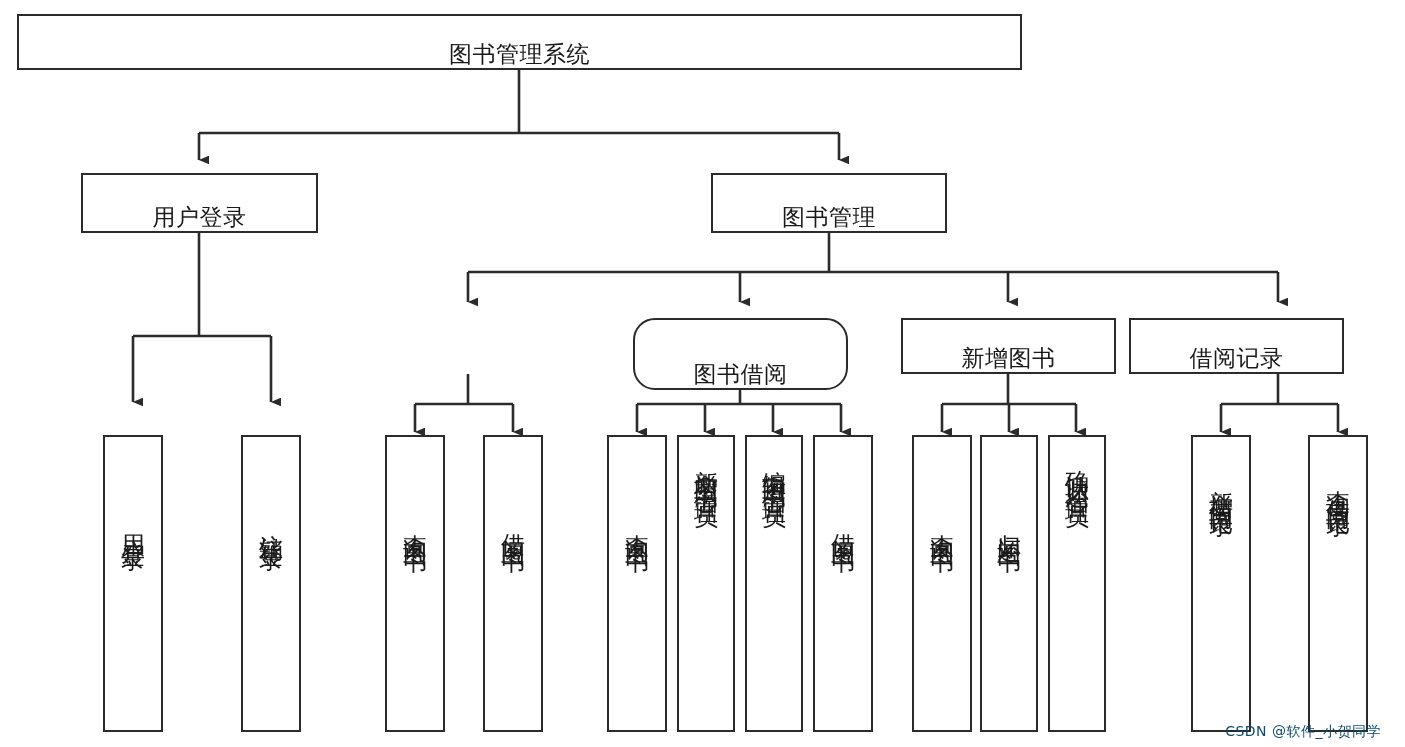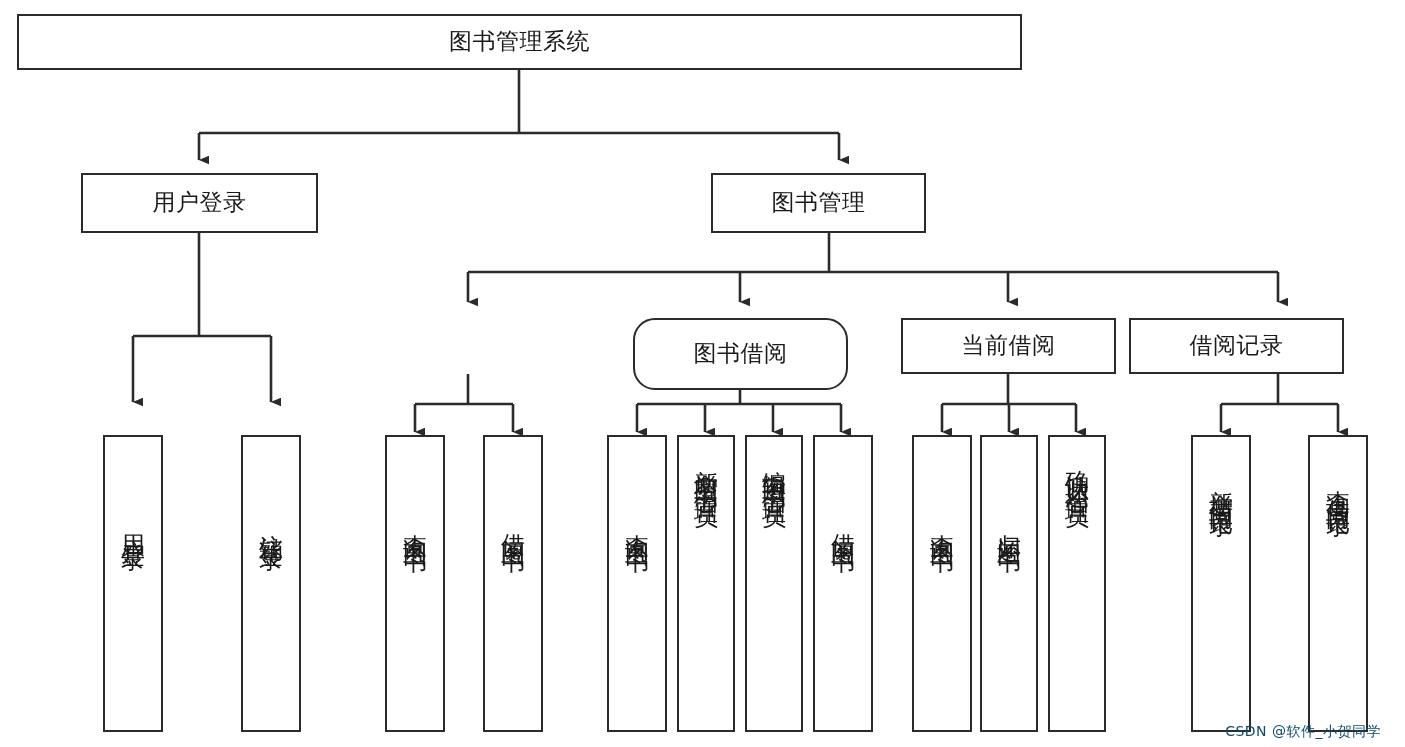--- a/index.html
+++ b/index.html
@@ -25,21 +25,21 @@
     width: 1405px;
     height: 747px;
     pointer-events: none;
   }
   .node {
     position: absolute;
     box-sizing: border-box;
     background: #ffffff;
     border: 2.2px solid #2b2b2b;
     display: flex;
-    align-items: center;
+    align-items: flex-end;
     justify-content: center;
     overflow: hidden;
   }
   .node-label {
     color: #1a1a1a;
     line-height: 1.12;
     letter-spacing: 0.5px;
     white-space: pre;
     text-align: center;
   }
@@ -136,31 +136,31 @@
   </svg>
 
   <div class="node root horizontal" style="left:17px; top:14px; width:1005px; height:56px;">
     <span class="node-label">图书管理系统</span>
   </div>
 
   <div class="node horizontal" style="left:81px; top:173px; width:237px; height:60px;">
     <span class="node-label">用户登录</span>
   </div>
 
-  <div class="node horizontal" style="left:711px; top:173px; width:215px; height:60px;">
+  <div class="node horizontal" style="left:711px; top:173px; width:236px; height:60px;">
     <span class="node-label">图书管理</span>
   </div>
 
 
   <div class="node horizontal" style="left:633px; top:318px; width:215px; height:72px;border-radius:22px;">
     <span class="node-label">图书借阅</span>
   </div>
 
   <div class="node horizontal" style="left:901px; top:318px; width:215px; height:56px;">
-    <span class="node-label">当前借阅</span>
+    <span class="node-label">新增图书</span>
   </div>
 
   <div class="node horizontal" style="left:1129px; top:318px; width:215px; height:56px;">
     <span class="node-label">借阅记录</span>
   </div>
 
   <div class="node vertical pad-mid" style="left:103px; top:435px; width:60px; height:297px;">
     <span class="node-label">用户登录</span>
   </div>
 

